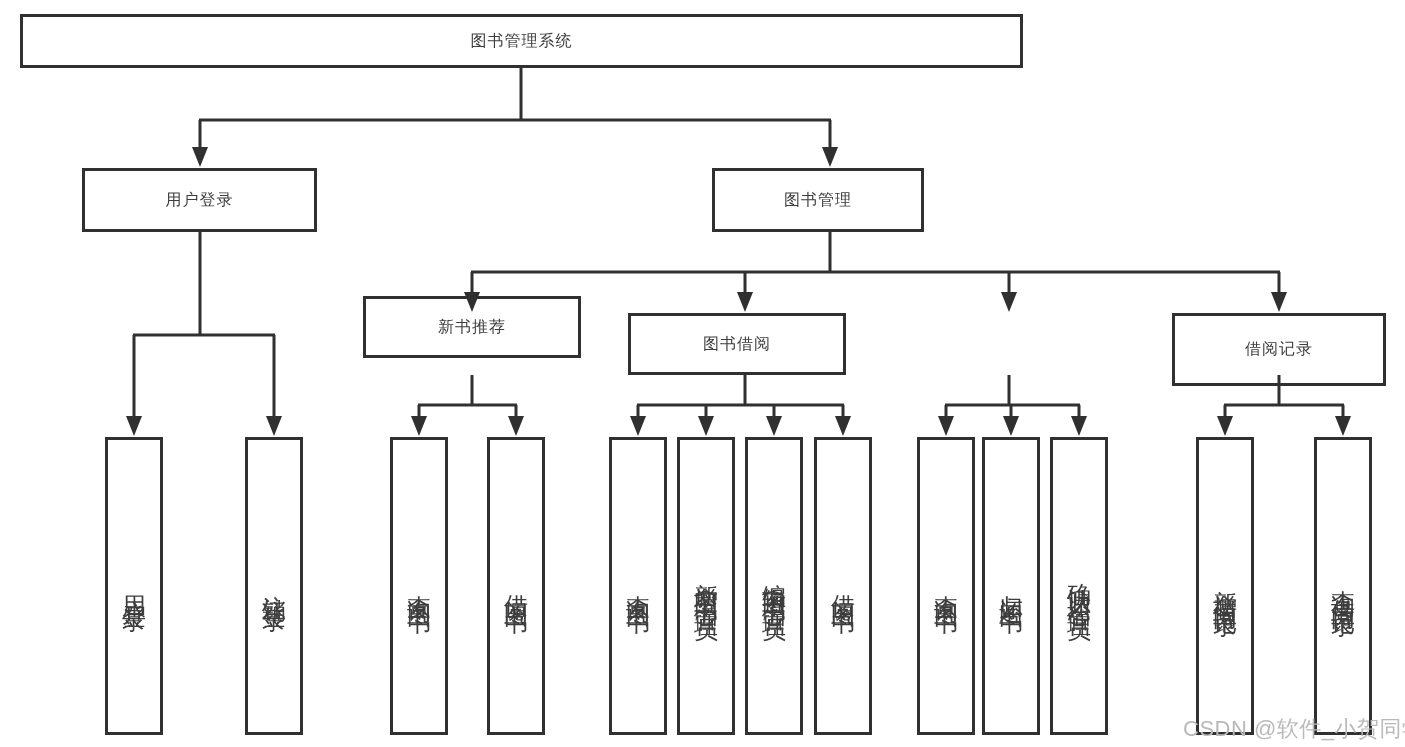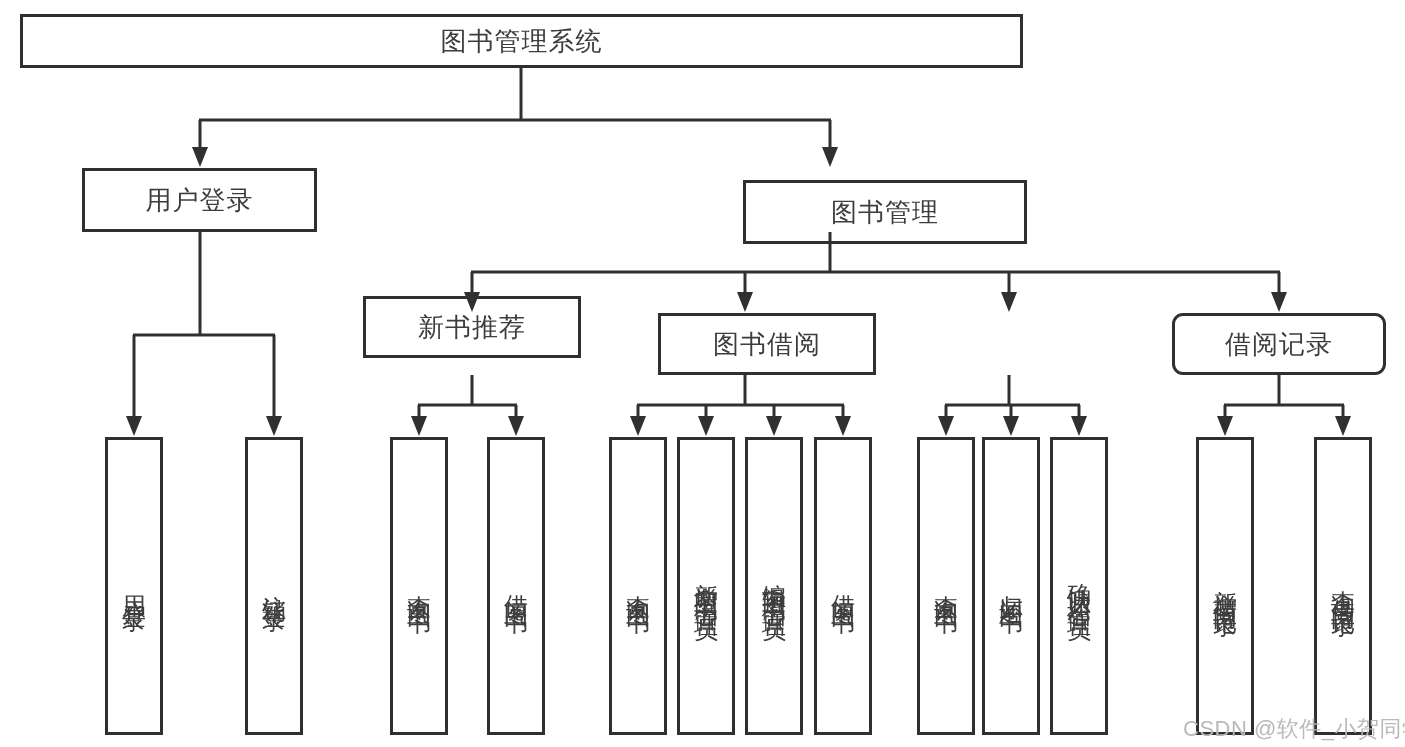--- a/index.html
+++ b/index.html
@@ -25,21 +25,21 @@
     position: absolute;
     background: #ffffff;
     border: 3px solid #303030;
     color: #3d3d3d;
     display: flex;
     align-items: center;
     justify-content: center;
     z-index: 2;
   }
   .node.h {
-    font-size: 26px;
+    font-size: 16px;
     letter-spacing: 1px;
   }
   .node.v {
     width: 58px;
     height: 298px;
   }
   .node.v span {
     writing-mode: vertical-rl;
     text-orientation: mixed;
     font-size: 24px;
@@ -62,31 +62,31 @@
 
 <div class="canvas">
 
   <div class="node h" style="left:20px; top:14px; width:1003px; height:54px;">
     <span>图书管理系统</span>
   </div>
 
   <div class="node h" style="left:82px; top:168px; width:235px; height:64px;">
     <span>用户登录</span>
   </div>
-  <div class="node h" style="left:743px; top:168px; width:284px; height:64px;margin-top:12px;">
+  <div class="node h" style="left:712px; top:168px; width:212px; height:64px;">
     <span>图书管理</span>
   </div>
 
   <div class="node h" style="left:363px; top:296px; width:218px; height:62px;">
     <span>新书推荐</span>
   </div>
-  <div class="node h" style="left:658px; top:313px; width:218px; height:62px;">
+  <div class="node h" style="left:628px; top:313px; width:218px; height:62px;">
     <span>图书借阅</span>
   </div>
-  <div class="node h" style="left:1172px; top:313px; width:214px; height:62px;border-radius:11px;">
+  <div class="node h" style="left:1172px; top:313px; width:214px; height:73px;">
     <span>借阅记录</span>
   </div>
 
   <div class="node v" style="left:105px; top:437px;">
     <span>用户登录</span>
   </div>
   <div class="node v" style="left:245px; top:437px;">
     <span>注销登录</span>
   </div>
 

